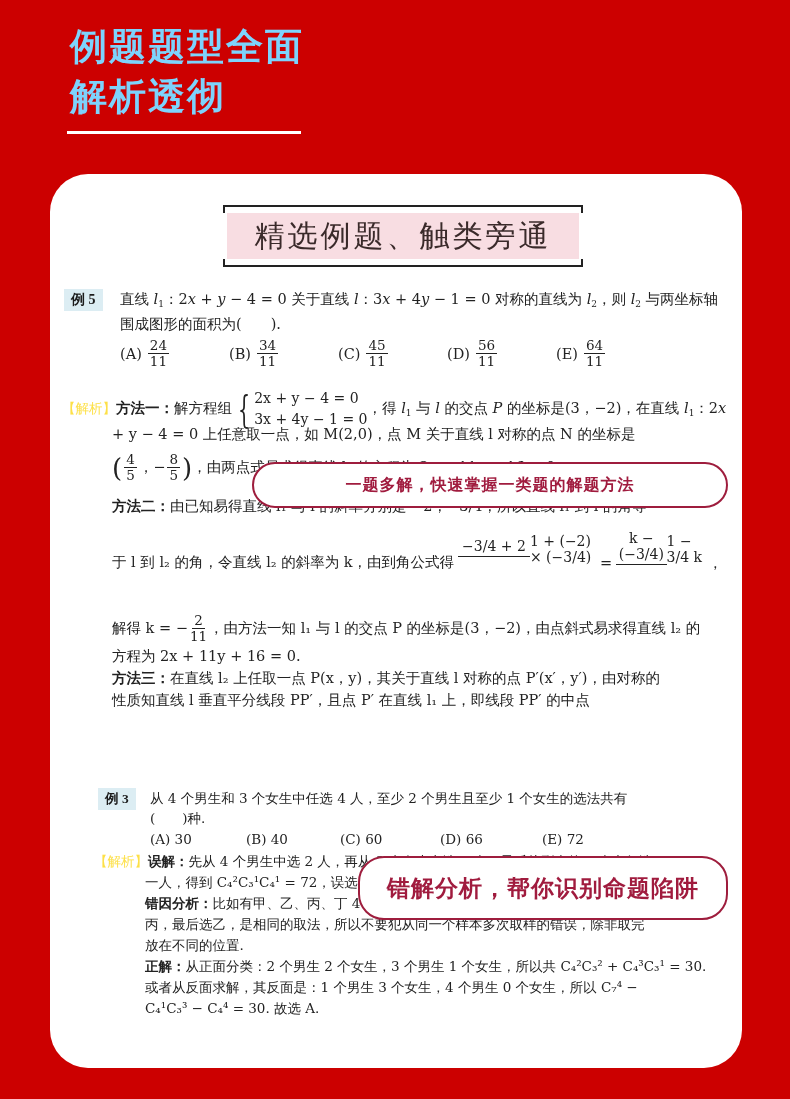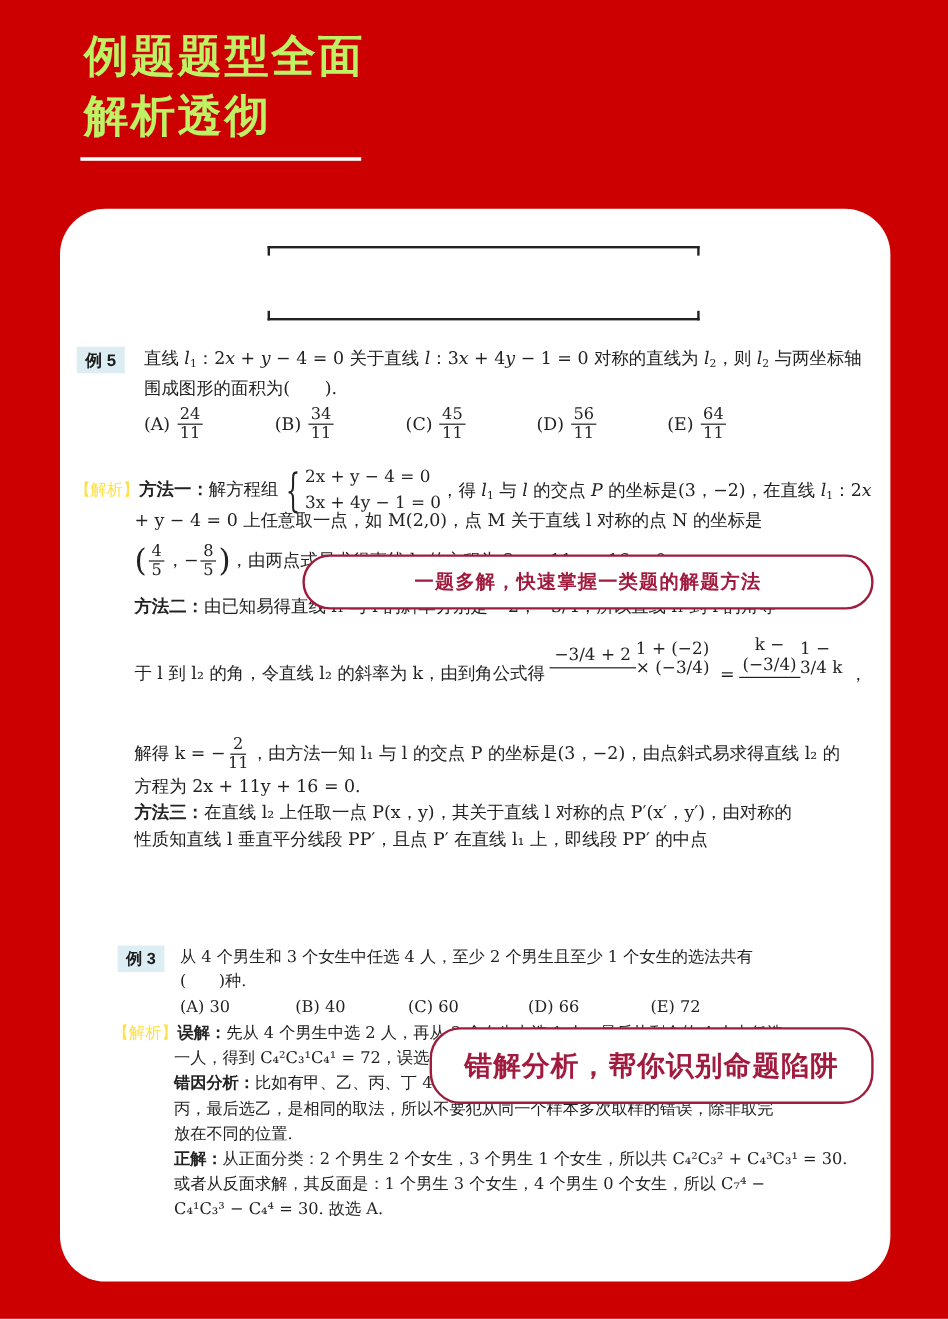--- a/index.html
+++ b/index.html
@@ -1,32 +1,32 @@
 <!DOCTYPE html>
 <html><head>
 <meta charset="utf-8">
 <style>
   * { box-sizing: border-box; margin: 0; padding: 0; }
   html, body { width: 790px; height: 1099px; overflow: hidden; }
   body { background: #cc0000; font-family: "DejaVu Serif", "Liberation Serif", serif; color: #222; position: relative; }
 
-  .hero { position: absolute; left: 70px; top: 22px; color: #bef264; font-family: "DejaVu Sans", sans-serif; font-weight: bold; font-size: 37px; line-height: 50px; letter-spacing: 2px; }
+  .hero { position: absolute; left: 70px; top: 22px; color: #7dd3fc; font-family: "DejaVu Sans", sans-serif; font-weight: bold; font-size: 37px; line-height: 50px; letter-spacing: 2px; }
   .hero-rule { position: absolute; left: 67px; top: 131px; width: 234px; height: 3px; background: #fff; }
 
   .card { position: absolute; left: 50px; top: 174px; width: 692px; height: 894px; background: #fff; border-radius: 38px; }
 
   .banner { position: absolute; left: 223px; top: 205px; width: 360px; height: 62px; border-top: 2px solid #222; border-bottom: 2px solid #222; }
   .banner::before, .banner::after { content: ""; position: absolute; top: -2px; width: 2px; height: 8px; background: #222; }
   .banner::before { left: 0; } .banner::after { right: 0; }
   .banner .cap-l, .banner .cap-r { position: absolute; bottom: -2px; width: 2px; height: 8px; background: #222; }
   .banner .cap-l { left: 0; } .banner .cap-r { right: 0; }
   .banner-inner { position: absolute; left: 4px; right: 4px; top: 6px; bottom: 6px; background: #f8dde2; display: flex; align-items: center; justify-content: center; font-family: "DejaVu Sans", sans-serif; font-size: 30px; color: #3a2a2a; letter-spacing: 3px; }
 
   .line { position: absolute; font-size: 14.5px; white-space: nowrap; line-height: 20px; }
-  .tag { position: absolute; background: #dcedf3; color: #1b1b1b; font-family: Liberation Sans, sans-serif; font-weight: bold; font-size: 14px; padding: 1px 7px; line-height: 20px; }
+  .tag { position: absolute; background: #dcedf3; color: #1b1b1b; font-family: Liberation Serif, serif; font-weight: bold; font-size: 14px; padding: 1px 7px; line-height: 20px; }
   .jx { color: #fde047; font-family: "DejaVu Sans", sans-serif; font-size: 13.5px; }
   .b { font-family: "DejaVu Sans", sans-serif; font-weight: bold; }
   i { font-style: italic; }
   sub { font-size: 9px; vertical-align: -3px; }
 
   .frac { display: inline-flex; flex-direction: column; align-items: center; vertical-align: middle; font-size: 13.5px; line-height: 15px; margin: 0 2px; }
   .frac .num { border-bottom: 1px solid #222; padding: 0 2px; }
 
   .opts { position: absolute; left: 120px; top: 338px; display: flex; font-size: 14.5px; }
   .opt { width: 109px; display: flex; align-items: center; gap: 4px; }
@@ -50,20 +50,21 @@
   <div>例题题型全面</div>
   <div>解析透彻</div>
 </div>
 <div class="hero-rule"></div>
 
 <div class="card"></div>
 
 <div class="banner">
   <span class="cap-l"></span>
     <span class="cap-r"></span>
+  <div class="banner-inner">精选例题、触类旁通</div>
 </div>
 
 <div class="tag" style="left:64px; top:289px;">例 5</div>
 <div class="line" style="left:120px; top:289px;">直线 <i>l</i><sub>1</sub>：2<i>x</i> + <i>y</i> − 4 = 0 关于直线 <i>l</i>：3<i>x</i> + 4<i>y</i> − 1 = 0 对称的直线为 <i>l</i><sub>2</sub>，则 <i>l</i><sub>2</sub> 与两坐标轴</div>
 <div class="line" style="left:120px; top:314px;">围成图形的面积为(　　).</div>
 
 <div class="opts">
   <div class="opt">
       <span>(A)</span>
       <span class="frac">

